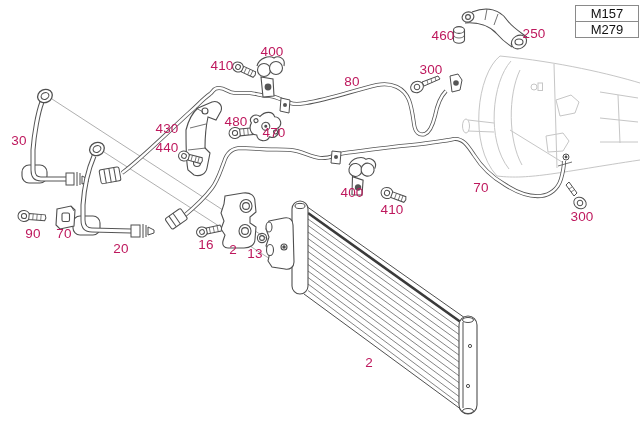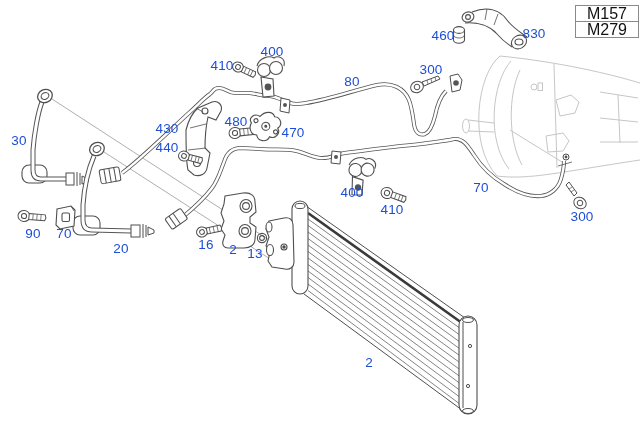--- a/index.html
+++ b/index.html
@@ -1,22 +1,22 @@
 <!DOCTYPE html>
 <html><head>
 <meta charset="utf-8">
 <style>
   html,body{margin:0;padding:0;background:#fff;}
   .stage{position:relative;width:640px;height:425px;background:#ffffff;overflow:hidden;
          font-family:"Liberation Sans",sans-serif;}
   .stage svg{position:absolute;left:0;top:0;}
-  .lbl{position:absolute;transform:translate(-50%,-50%);font-size:13.5px;color:#1d4ed8;
+  .lbl{position:absolute;transform:translate(-50%,-50%);font-size:13.5px;color:#be185d;
        white-space:nowrap;letter-spacing:.2px;}
   .legend{position:absolute;left:575px;top:5px;width:62px;border:1px solid #8a8a8a;background:#fff;}
-  .legend .cell{height:15px;line-height:15px;text-align:center;font-size:16px;color:#111;}
+  .legend .cell{height:15px;line-height:15px;text-align:center;font-size:13px;color:#111;}
   .legend .cell + .cell{border-top:1px solid #8a8a8a;}
 </style>
 </head>
 <body>
 
 <div class="stage">
 
   <svg width="640" height="425" viewBox="0 0 640 425">
 
     <g fill="none" stroke="#c6c6c6" stroke-width="1">
@@ -273,25 +273,25 @@
   <div class="lbl" style="left:64px;top:233px">70</div>
   <div class="lbl" style="left:121px;top:248px">20</div>
   <div class="lbl" style="left:206px;top:244px">16</div>
   <div class="lbl" style="left:233px;top:249px">2</div>
   <div class="lbl" style="left:255px;top:253px">13</div>
   <div class="lbl" style="left:222px;top:65px">410</div>
   <div class="lbl" style="left:272px;top:51px">400</div>
   <div class="lbl" style="left:167px;top:128px">430</div>
   <div class="lbl" style="left:167px;top:147px">440</div>
   <div class="lbl" style="left:236px;top:121px">480</div>
-  <div class="lbl" style="left:293px;top:132px">470</div>
+  <div class="lbl" style="left:274px;top:132px">470</div>
   <div class="lbl" style="left:352px;top:81px">80</div>
   <div class="lbl" style="left:431px;top:69px">300</div>
   <div class="lbl" style="left:443px;top:35px">460</div>
-  <div class="lbl" style="left:534px;top:33px">830</div>
+  <div class="lbl" style="left:534px;top:33px">250</div>
   <div class="lbl" style="left:352px;top:192px">400</div>
   <div class="lbl" style="left:392px;top:209px">410</div>
   <div class="lbl" style="left:481px;top:187px">70</div>
   <div class="lbl" style="left:582px;top:216px">300</div>
   <div class="lbl" style="left:369px;top:362px">2</div>
 
   <div class="legend">
     <div class="cell">M157</div>
     <div class="cell">M279</div>
   </div>

